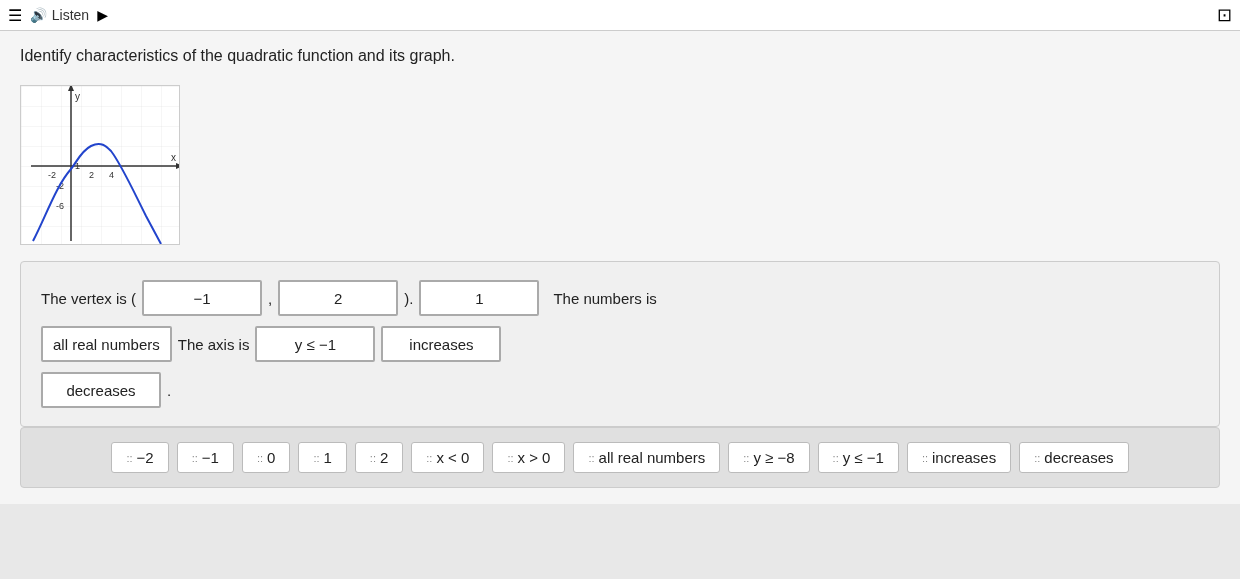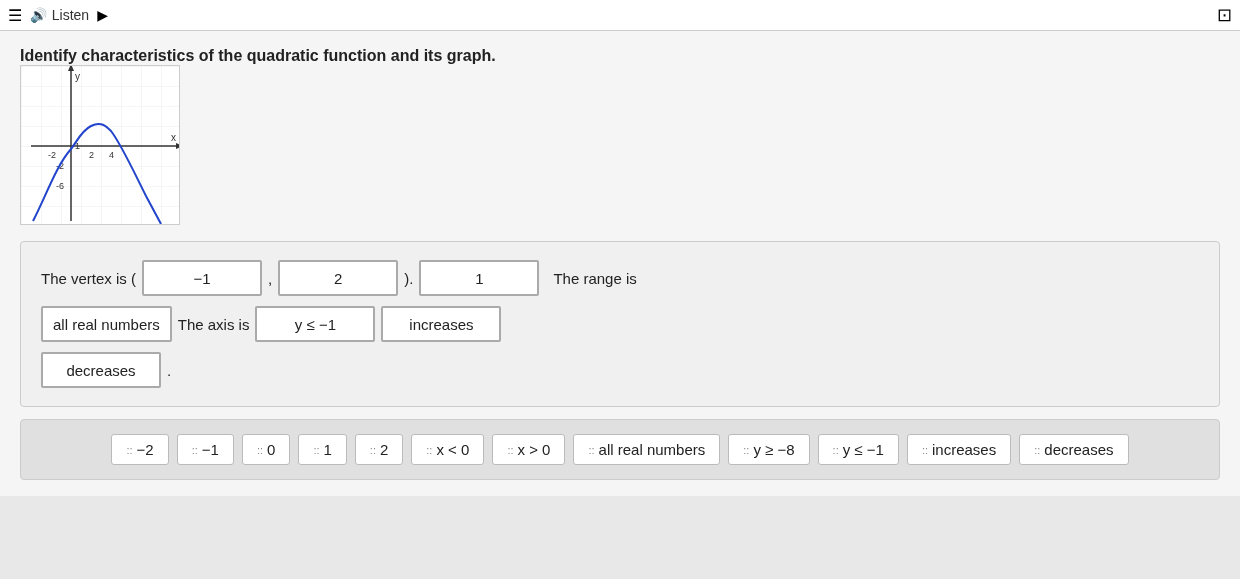--- a/index.html
+++ b/index.html
@@ -52,22 +52,22 @@
     }
 
     .main-content {
       background: #f5f5f5;
       padding: 16px 20px;
     }
 
     .question-title {
       font-size: 16px;
       color: #222;
-      margin-bottom: 0;
-      font-weight: bold;
+      margin-bottom: 20px;
+      font-weight: normal;
     }
 
     .graph-area {
       background: #fff;
       border: 1px solid #ccc;
       width: 160px;
       height: 160px;
       margin-bottom: 16px;
       position: relative;
       overflow: hidden;
@@ -77,21 +77,21 @@
       position: absolute;
       top: 0;
       left: 0;
     }
 
     .answer-section {
       background: #f0f0f0;
       border: 1px solid #ccc;
       padding: 18px 20px 18px 20px;
       border-radius: 4px;
-      margin-bottom: 12px;
+      margin-bottom: 0;
     }
 
     .answer-row {
       display: flex;
       align-items: center;
       flex-wrap: wrap;
       gap: 6px;
       margin-bottom: 10px;
       font-size: 15px;
       color: #222;
@@ -210,21 +210,21 @@
         <span>−1</span>
       </div>
       <span>,</span>
       <div class="answer-box filled">
         <span>2</span>
       </div>
       <span>).</span>
       <div class="answer-box filled">
         <span>1</span>
       </div>
-      <span style="margin-left:8px;">The range is</span>
+      <span style="margin-left:8px;">The numbers is</span>
     </div>
 
     <div class="answer-row">
       <div class="answer-box filled">
         <span>all real numbers</span>
       </div>
       <span>The axis is</span>
       <div class="answer-box filled">
         <span>y ≤ −1</span>
       </div>

